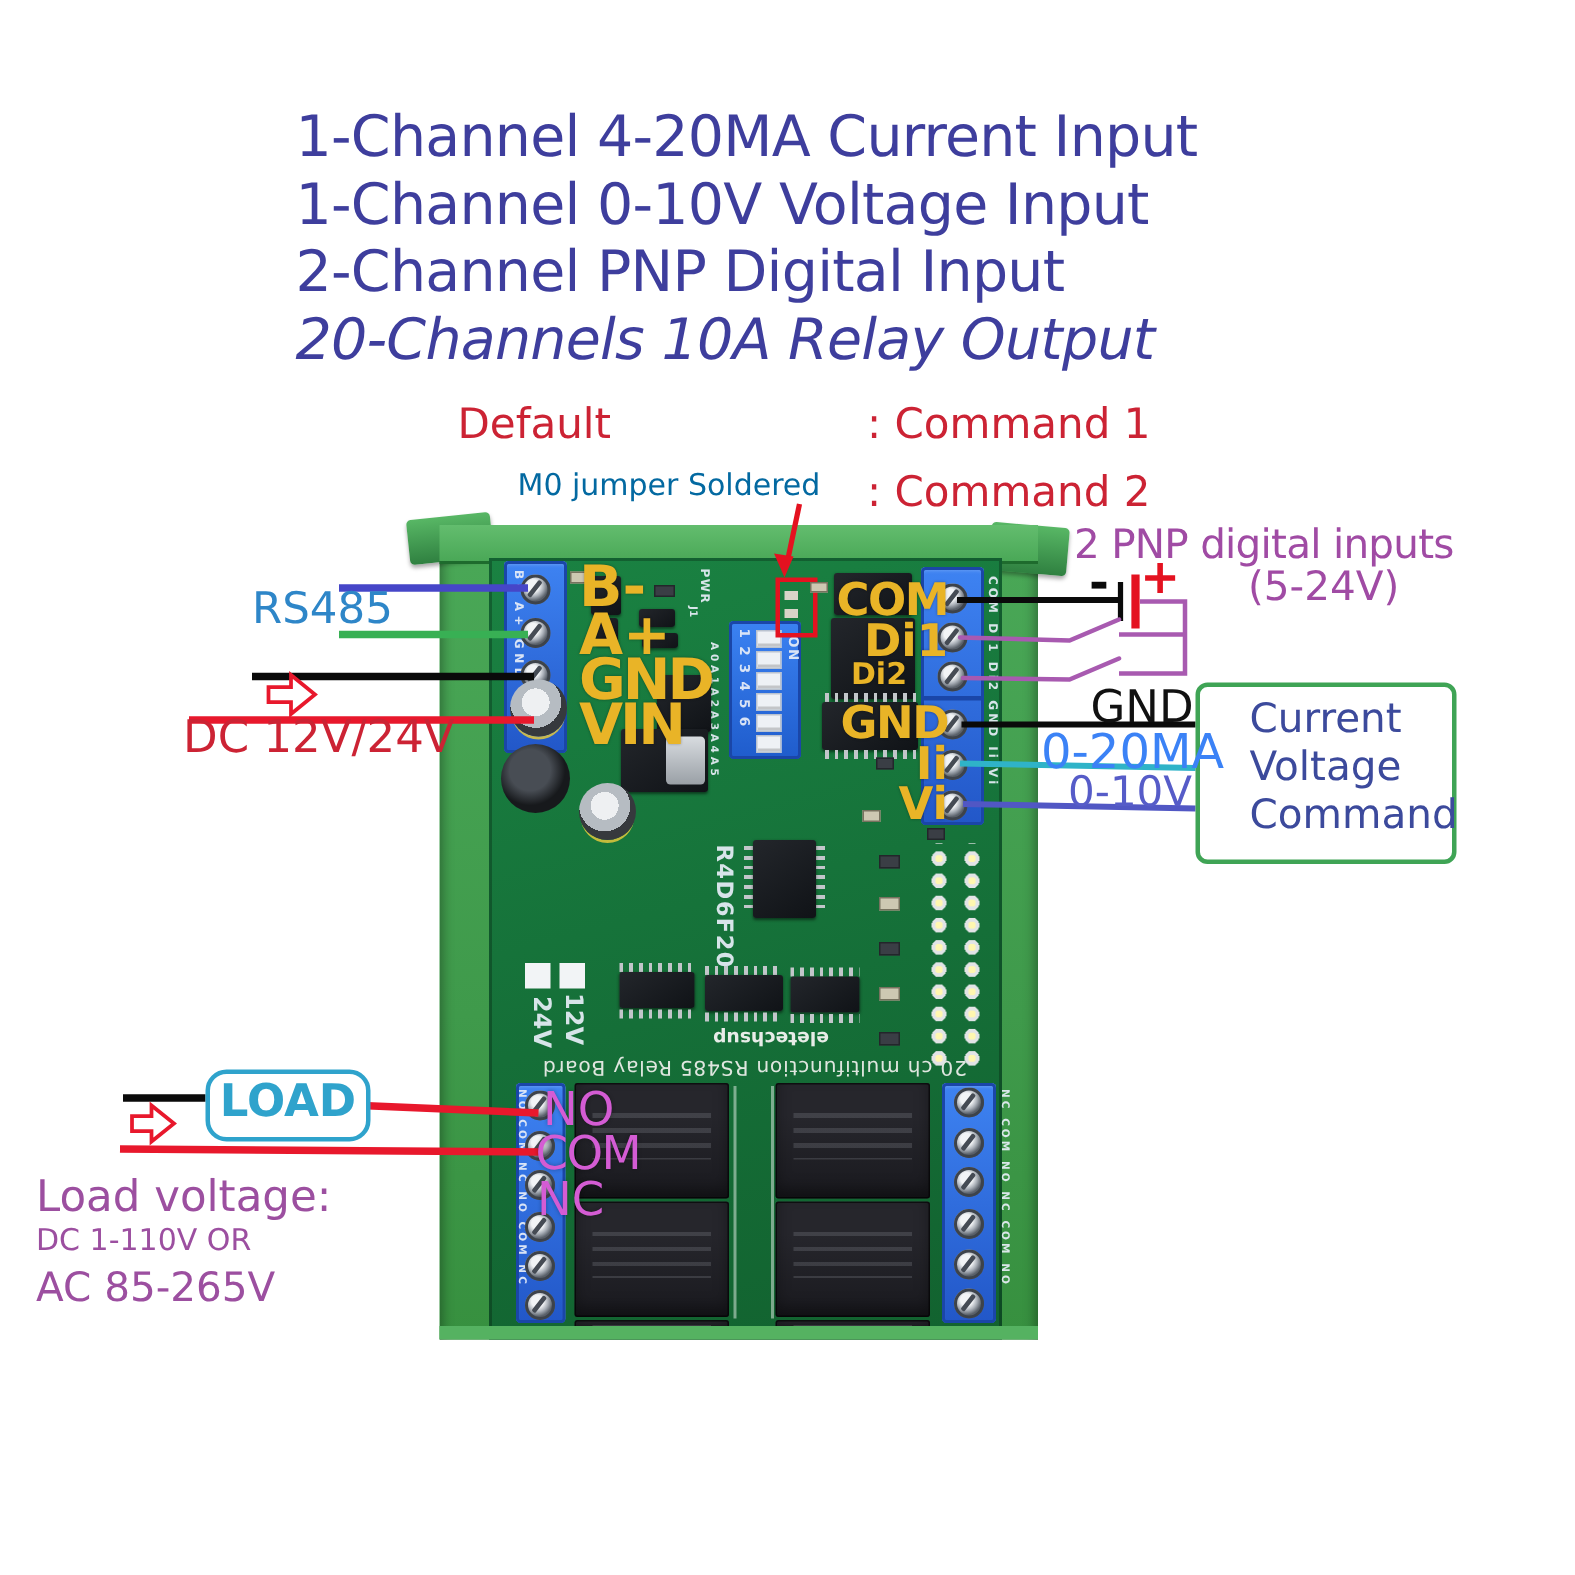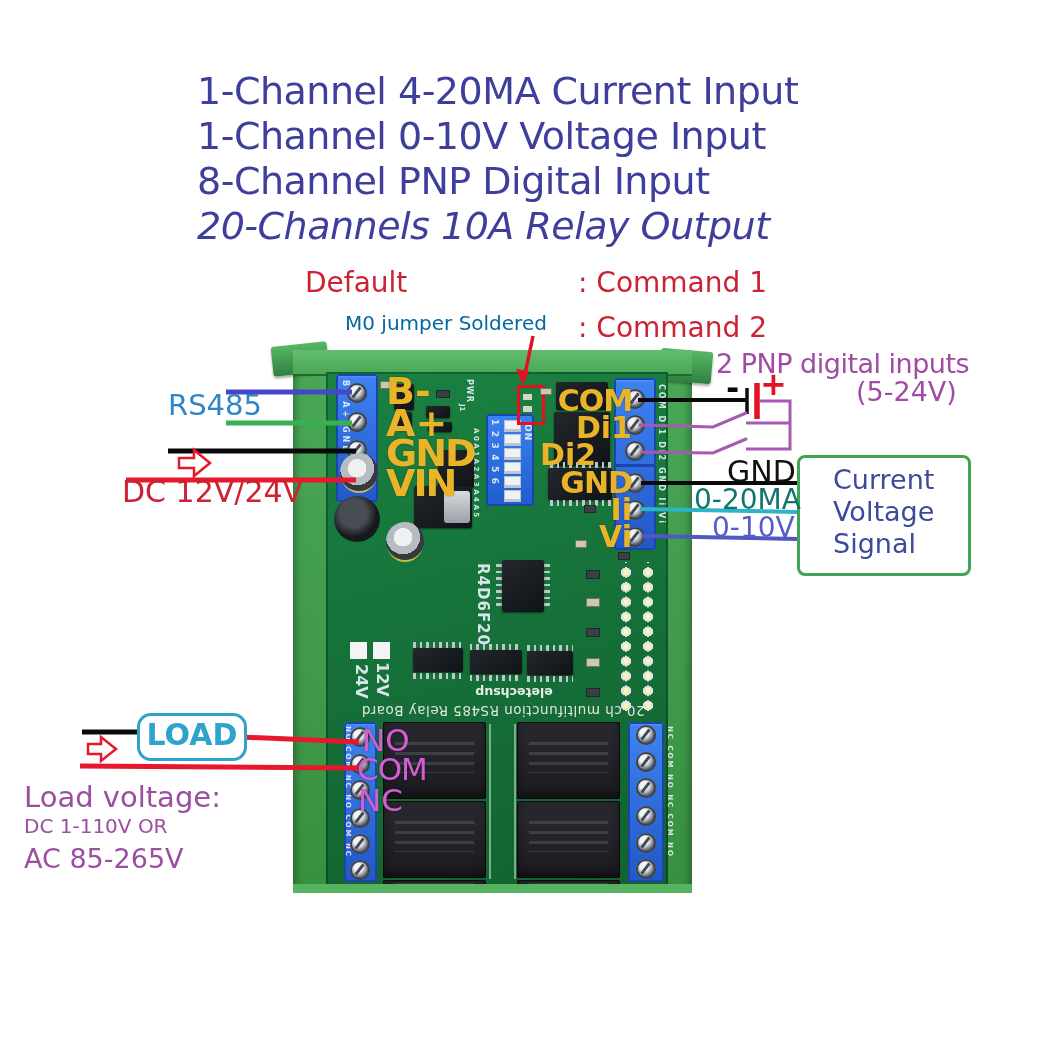--- a/index.html
+++ b/index.html
@@ -204,56 +204,56 @@
   <path d="M642,536 L797,539" stroke="#5157c4" stroke-width="4"></path>
 
   <path d="M82,732 H137" stroke="#0a0a0a" stroke-width="5"></path>
   <path d="M241,737 L359,742" stroke="#e8182c" stroke-width="5"></path>
   <path d="M80,766 L361,768" stroke="#e8182c" stroke-width="5"></path>
   <polygon points="88,744 101,744 101,737 116,749 101,761 101,754 88,754" fill="#ffffff" stroke="#e8182c" stroke-width="2.5"></polygon>
 </svg>
 
 <div class="t lbl" style="left:197px;top:72px;font-size:38px;letter-spacing:-0.5px;color:#3e3e9d;">1-Channel 4-20MA Current Input</div>
 <div class="t lbl" style="left:197px;top:117px;font-size:38px;letter-spacing:-0.5px;color:#3e3e9d;">1-Channel 0-10V Voltage Input</div>
-<div class="t lbl" style="left:197px;top:162px;font-size:38px;letter-spacing:-0.5px;color:#3e3e9d;">8-Channel PNP Digital Input</div>
+<div class="t lbl" style="left:197px;top:162px;font-size:38px;letter-spacing:-0.5px;color:#3e3e9d;">2-Channel PNP Digital Input</div>
 <div class="t lbl" style="left:197px;top:207px;font-size:38px;letter-spacing:-0.5px;color:#3e3e9d;font-style:italic;">20-Channels 10A Relay Output</div>
 
 <div class="t lbl" style="left:305px;top:268px;font-size:28px;color:#cc2334;">Default</div>
 <div class="t lbl" style="left:578px;top:268px;font-size:28px;color:#cc2334;">: Command 1</div>
 <div class="t lbl" style="left:305px;top:313px;font-size:20px;color:#0369a1;margin-left:40px;">M0 jumper Soldered</div>
 <div class="t lbl" style="left:578px;top:313px;font-size:28px;color:#cc2334;">: Command 2</div>
 
 <div class="t lbl" style="left:716px;top:350px;font-size:27px;letter-spacing:-0.5px;color:#a04ba4;">2 PNP digital inputs</div>
-<div class="t lbl" style="left:832px;top:378px;font-size:27px;color:#a04ba4;margin-left:24px;">(5-24V)</div>
+<div class="t lbl" style="left:832px;top:378px;font-size:27px;color:#a04ba4;">(5-24V)</div>
 <div class="t lbl" style="left:726px;top:372px;font-size:32px;font-weight:bold;color:#0a0a0a;">-</div>
 <div class="t lbl" style="left:760px;top:368px;font-size:32px;font-weight:bold;color:#e41220;">+</div>
 
 <div class="t lbl" style="left:157px;top:390px;font-size:29px;color:#2e86c8;margin-left:11px;">RS485</div>
 <div class="t lbl" style="left:122px;top:476px;font-size:30px;color:#cc2334;">DC 12V/24V</div>
 
 <div class="t lbl" style="left:386px;top:372px;font-size:38px;font-weight:bold;color:#e9b427;text-shadow:0 0 2px rgba(0,0,0,.35);">B-</div>
 <div class="t lbl" style="left:386px;top:404px;font-size:38px;font-weight:bold;color:#e9b427;text-shadow:0 0 2px rgba(0,0,0,.35);">A+</div>
 <div class="t lbl" style="left:386px;top:434px;font-size:38px;font-weight:bold;letter-spacing:-2px;color:#e9b427;text-shadow:0 0 2px rgba(0,0,0,.35);">GND</div>
 <div class="t lbl" style="left:386px;top:464px;font-size:38px;font-weight:bold;letter-spacing:-2px;color:#e9b427;text-shadow:0 0 2px rgba(0,0,0,.35);">VIN</div>
 
 <div class="t lbl" style="left:540px;top:385px;width:92px;text-align:right;font-size:30px;font-weight:bold;letter-spacing:-1px;color:#e9b427;text-shadow:0 0 2px rgba(0,0,0,.35);">COM</div>
 <div class="t lbl" style="left:540px;top:412px;width:92px;text-align:right;font-size:30px;font-weight:bold;color:#e9b427;text-shadow:0 0 2px rgba(0,0,0,.35);">Di1</div>
-<div class="t lbl" style="left:540px;top:439px;width:92px;text-align:left;font-size:30px;font-weight:bold;color:#e9b427;text-shadow:0 0 2px rgba(0,0,0,.35);">Di2</div>
+<div class="t lbl" style="left:540px;top:439px;width:92px;text-align:center;font-size:20px;font-weight:bold;color:#e9b427;text-shadow:0 0 2px rgba(0,0,0,.35);">Di2</div>
 <div class="t lbl" style="left:540px;top:467px;width:92px;text-align:right;font-size:30px;font-weight:bold;letter-spacing:-1px;color:#e9b427;text-shadow:0 0 2px rgba(0,0,0,.35);">GND</div>
 <div class="t lbl" style="left:540px;top:494px;width:92px;text-align:right;font-size:30px;font-weight:bold;color:#e9b427;text-shadow:0 0 2px rgba(0,0,0,.35);">Ii</div>
 <div class="t lbl" style="left:540px;top:521px;width:92px;text-align:right;font-size:30px;font-weight:bold;color:#e9b427;text-shadow:0 0 2px rgba(0,0,0,.35);">Vi</div>
 
 <div class="t lbl" style="left:727px;top:456px;font-size:30px;color:#111;">GND</div>
-<div class="t lbl" style="left:694px;top:485px;font-size:28px;color:#0f766e;">0-20MA</div>
+<div class="t lbl" style="left:694px;top:485px;font-size:32px;color:#3b82f6;">0-20MA</div>
 <div class="t lbl" style="left:712px;top:513px;font-size:28px;color:#565cc8;">0-10V</div>
 
 <div class="box-outline" style="left:797px;top:455px;width:168px;height:115px;border:3.5px solid #3fa455;border-radius:8px;">
   <div class="t" style="left:33px;top:8px;font-size:27px;color:#3c4a9c;">Current</div>
   <div class="t" style="left:33px;top:40px;font-size:27px;color:#3c4a9c;">Voltage</div>
-  <div class="t" style="left:33px;top:72px;font-size:27px;color:#3c4a9c;">Signal</div>
+  <div class="t" style="left:33px;top:72px;font-size:27px;color:#3c4a9c;">Command</div>
 </div>
 
 <div class="box-outline" style="left:137px;top:713px;width:104px;height:42px;border:3.5px solid #2fa3cc;border-radius:14px;">
   <div class="t" style="left:0;top:3px;width:104px;text-align:center;font-size:30px;font-weight:600;color:#2fa3cc;">LOAD</div>
 </div>
 
 <div class="t lbl" style="left:362px;top:724px;font-size:31px;color:#d45cd4;text-shadow:0 0 3px rgba(0,0,0,.3);">NO</div>
 <div class="t lbl" style="left:357px;top:753px;font-size:31px;letter-spacing:-1px;color:#d45cd4;text-shadow:0 0 3px rgba(0,0,0,.3);">COM</div>
 <div class="t lbl" style="left:358px;top:784px;font-size:31px;color:#d45cd4;text-shadow:0 0 3px rgba(0,0,0,.3);">NC</div>
 

